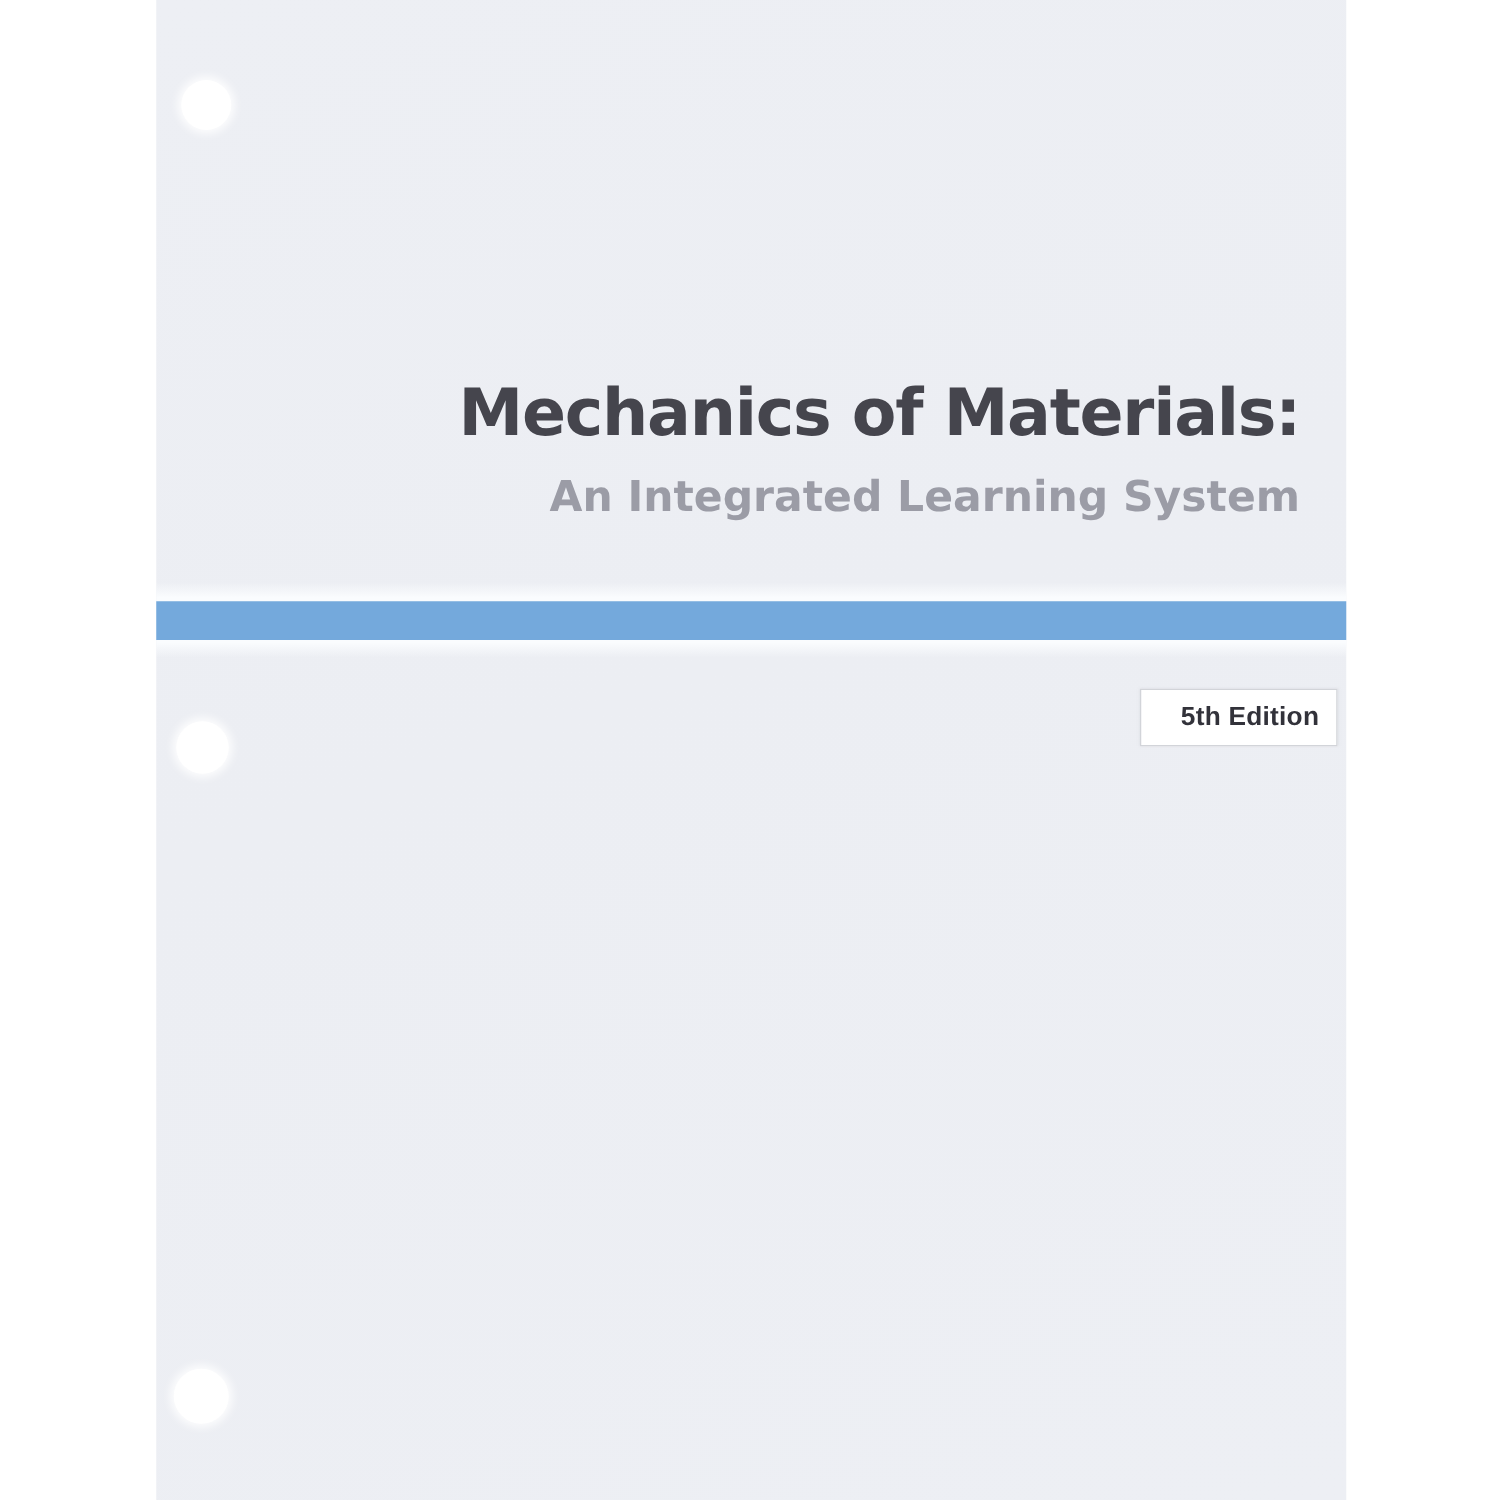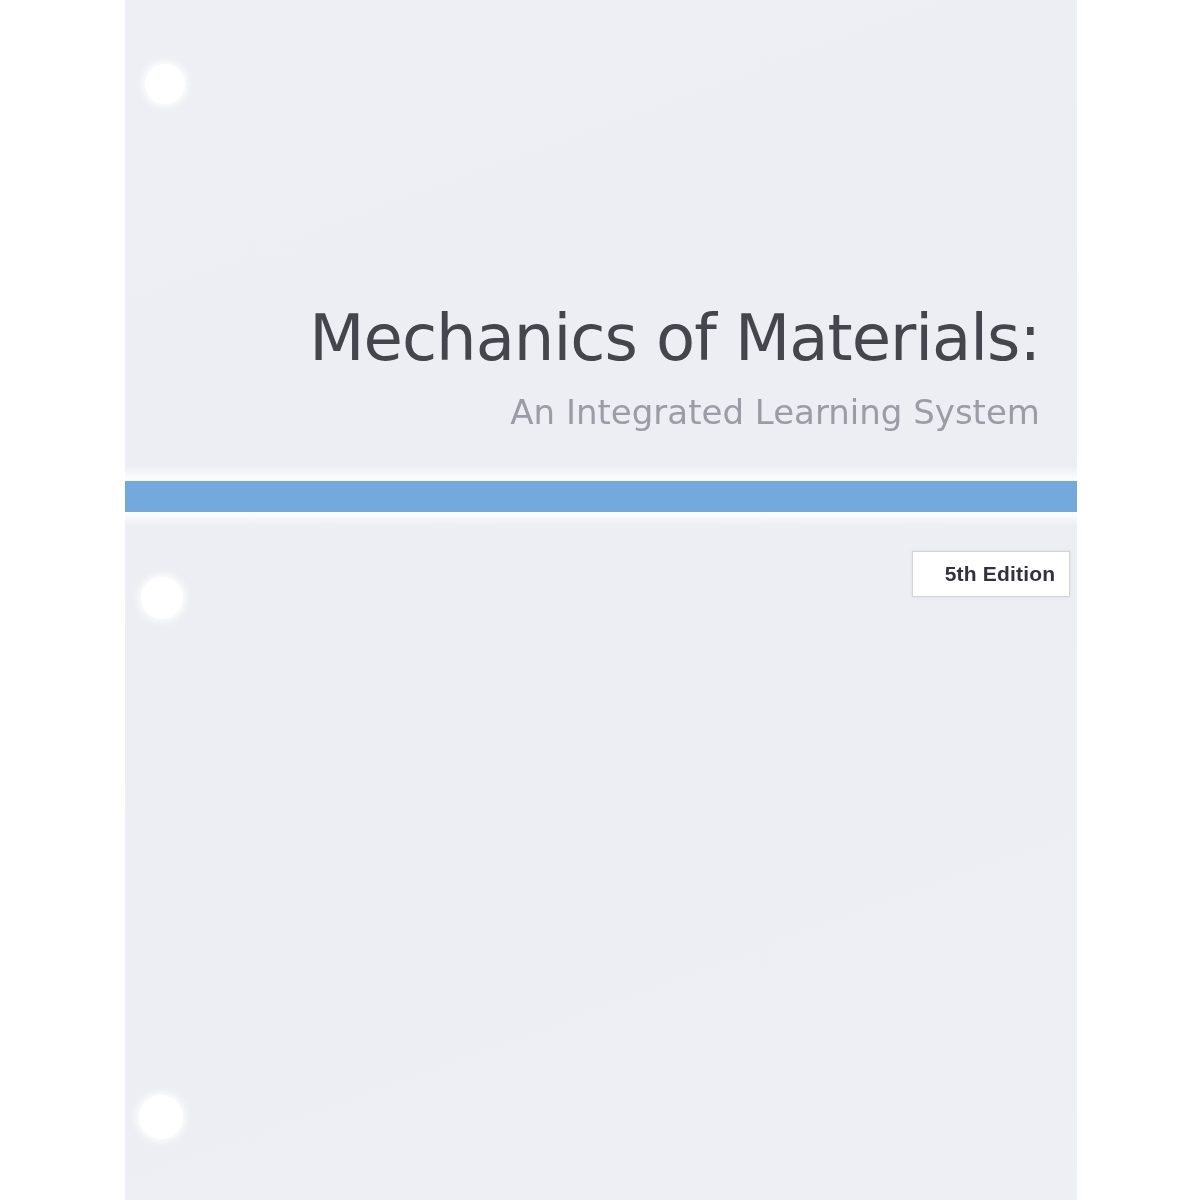--- a/index.html
+++ b/index.html
@@ -38,31 +38,31 @@
   .hole.bottom { left: 14px; top: 1095px; width: 44px; height: 44px; }
 
   
   .title-block {
     position: absolute;
     top: 302px;
     right: 37px;
     text-align: right;
   }
   .book-title {
-    font-size: 64px;
-    font-weight: 400;
+    font-size: 52px;
+    font-weight: 700;
     letter-spacing: -1px;
     line-height: 1.15;
     color: var(--title-text);
     white-space: nowrap;
   }
   .book-subtitle {
     margin-top: 16px;
     font-size: 34px;
-    font-weight: 400;
+    font-weight: 700;
     letter-spacing: 0px;
     color: var(--subtitle-text);
     white-space: nowrap;
   }
 
   
   .stripe-halo {
     position: absolute;
     left: 0;
     top: 466px;

